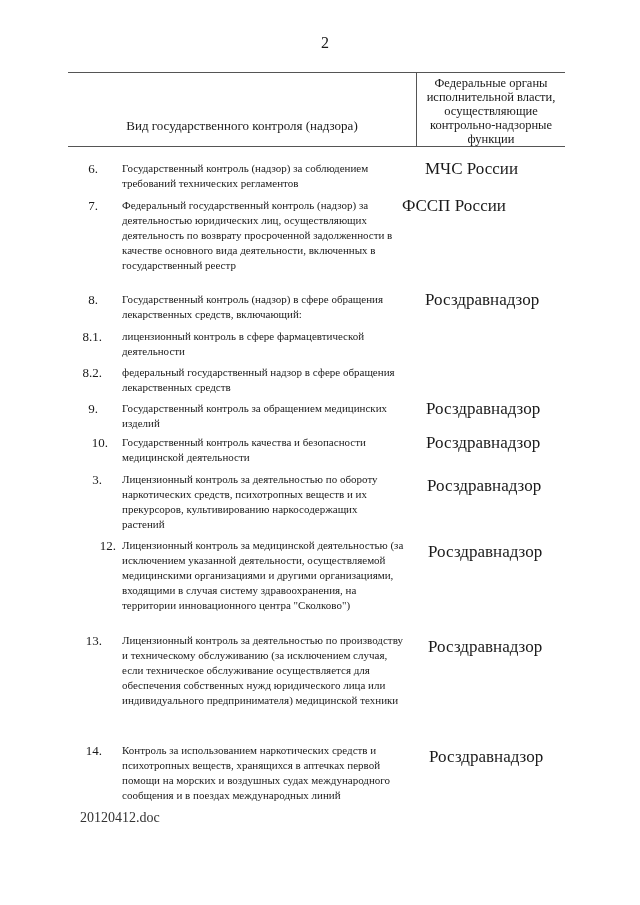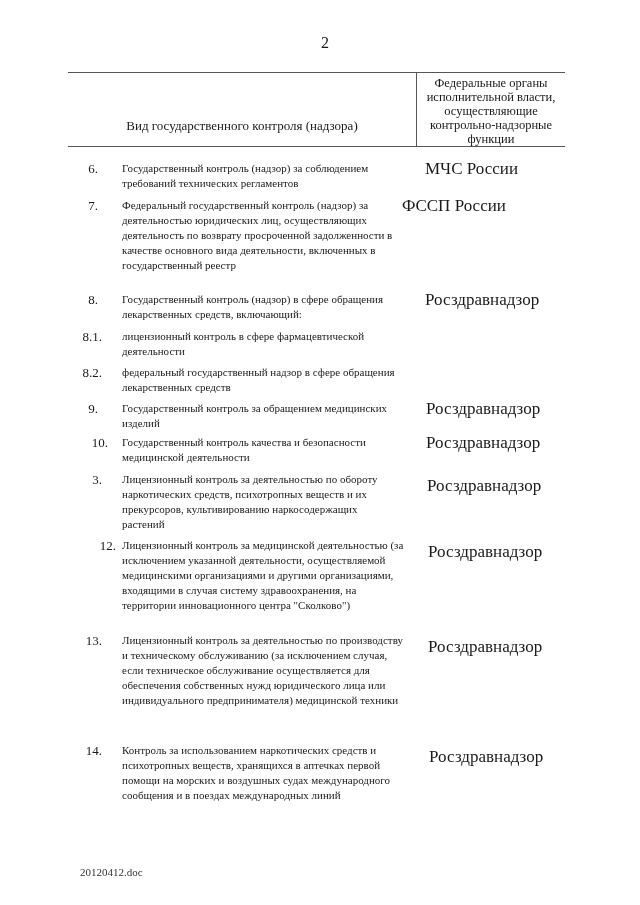--- a/index.html
+++ b/index.html
@@ -35,21 +35,21 @@
       font-size: 13px; line-height: 15px;
     }
     .desc {
       position: absolute; left: 122px; width: 300px;
       font-size: 11px; line-height: 15px;
     }
     .agency {
       position: absolute; font-size: 17px; line-height: 15px; white-space: nowrap;
     }
     .footer {
-      position: absolute; left: 80px; top: 866px; font-size: 11px; color: #333;
+      position: absolute; left: 80px; top: 810px; font-size: 14px; color: #333;
     }
   </style>
 </head>
 <body>
 
 <div class="page-number">2</div>
 
 <div class="header">
   <div class="header-left">Вид государственного контроля (надзора)</div>
   <div class="header-right">

